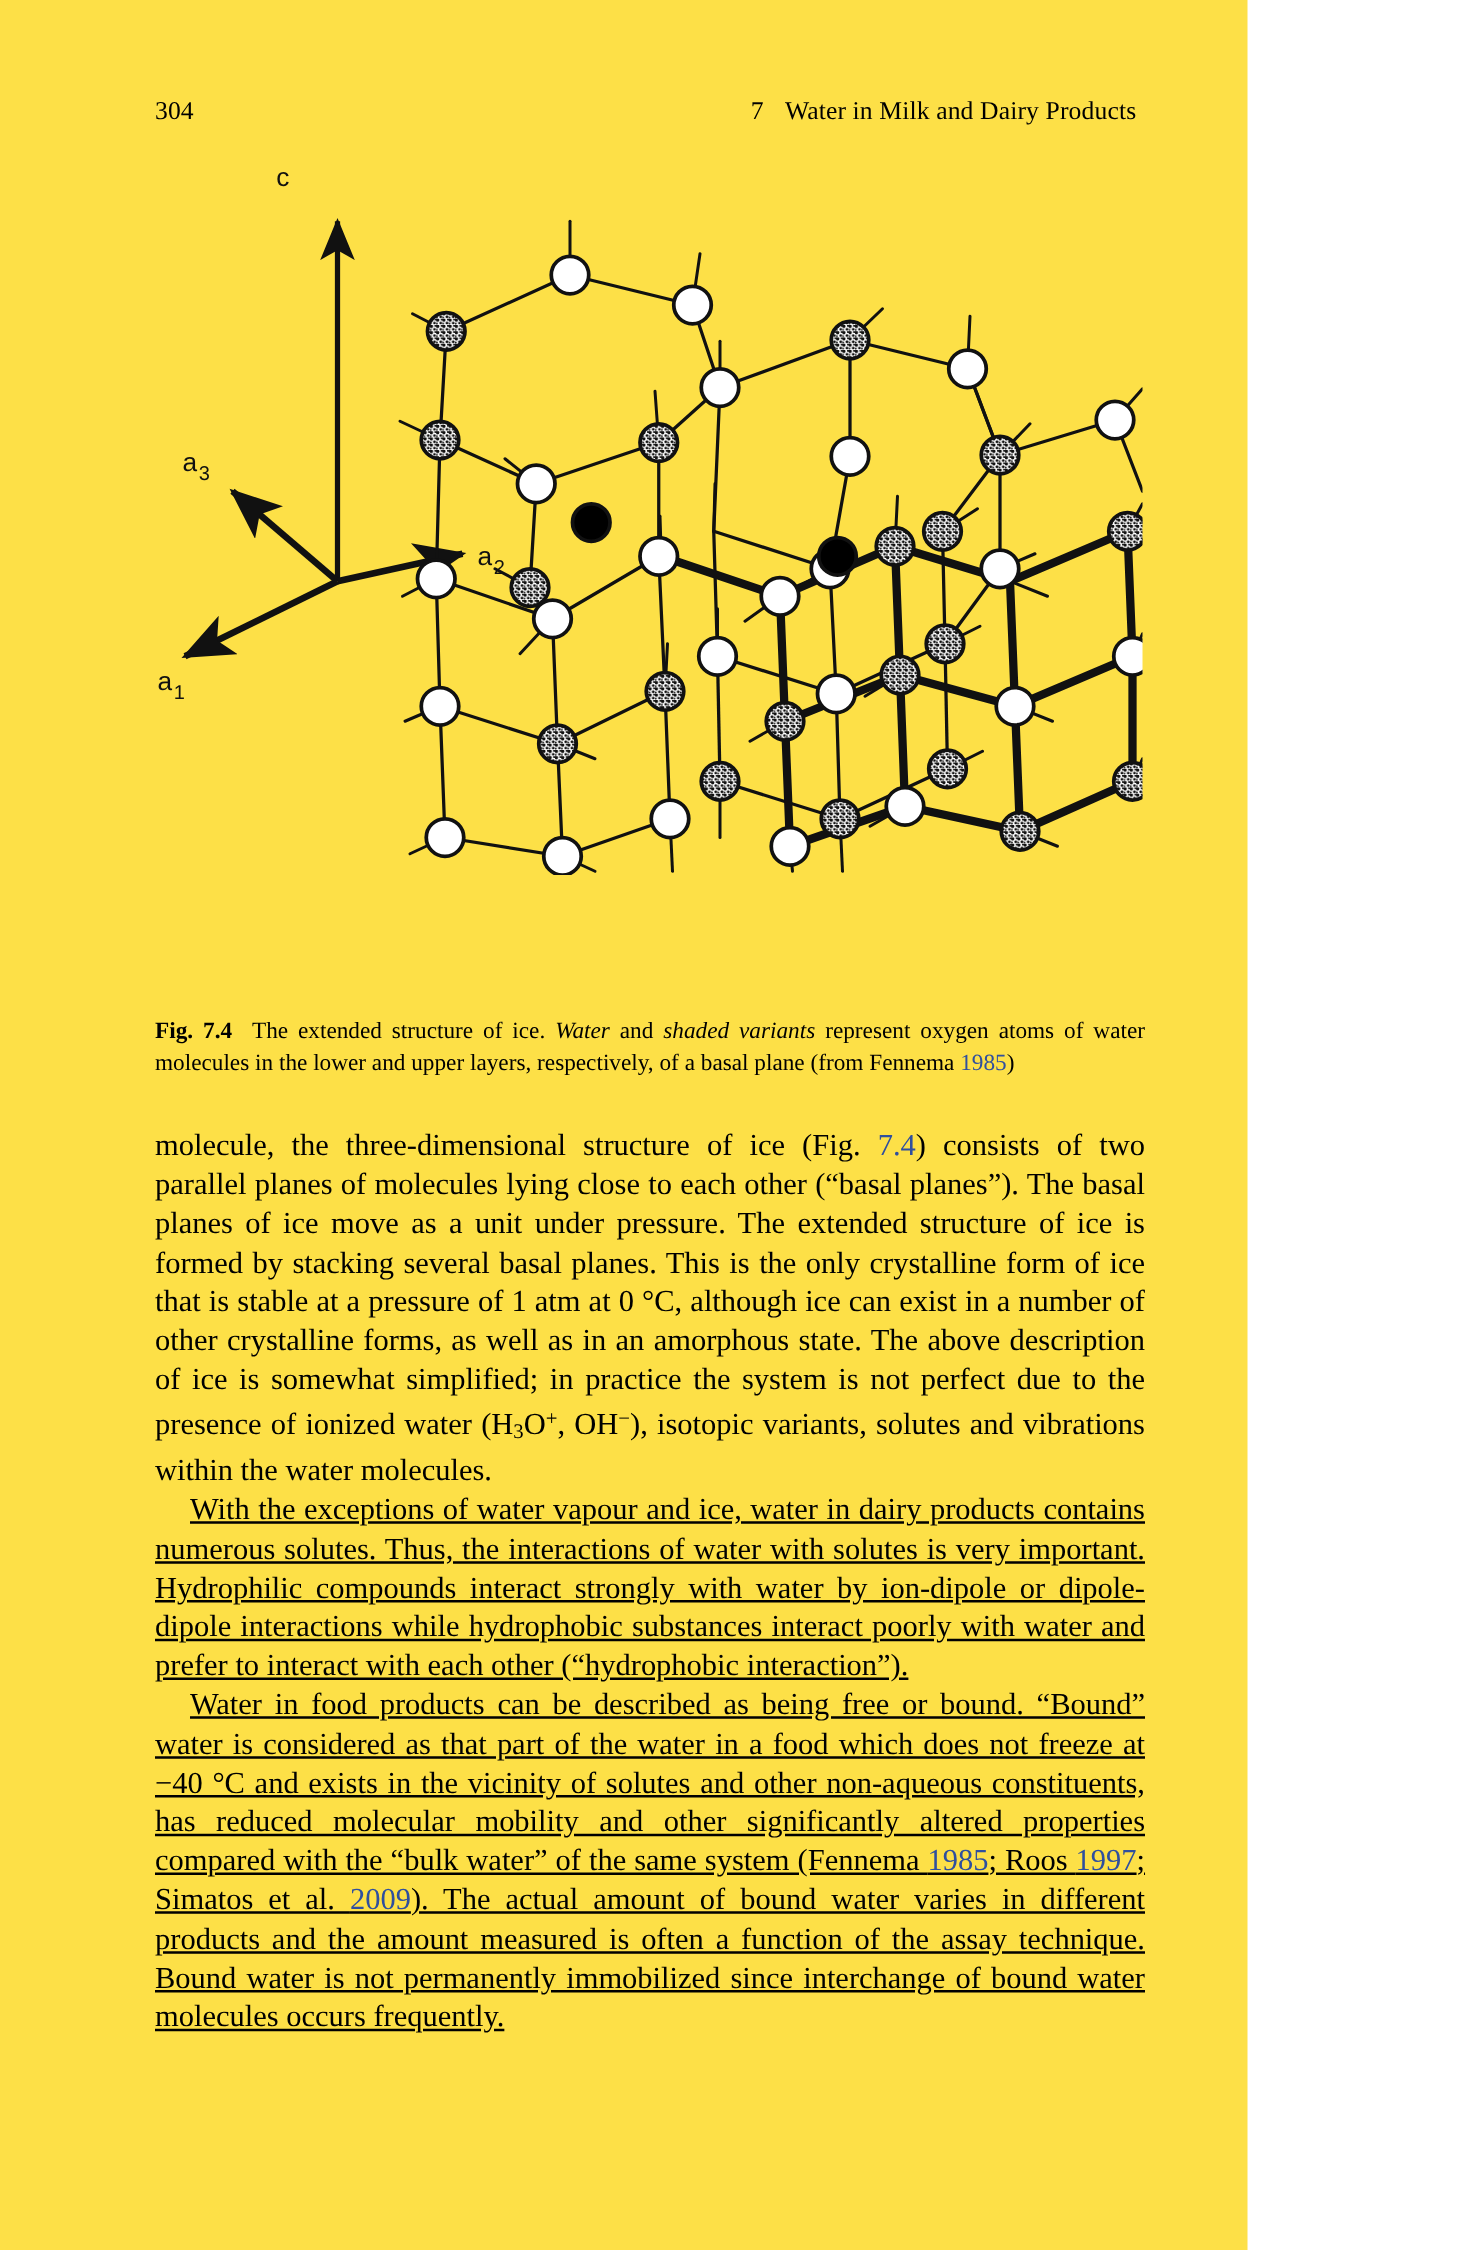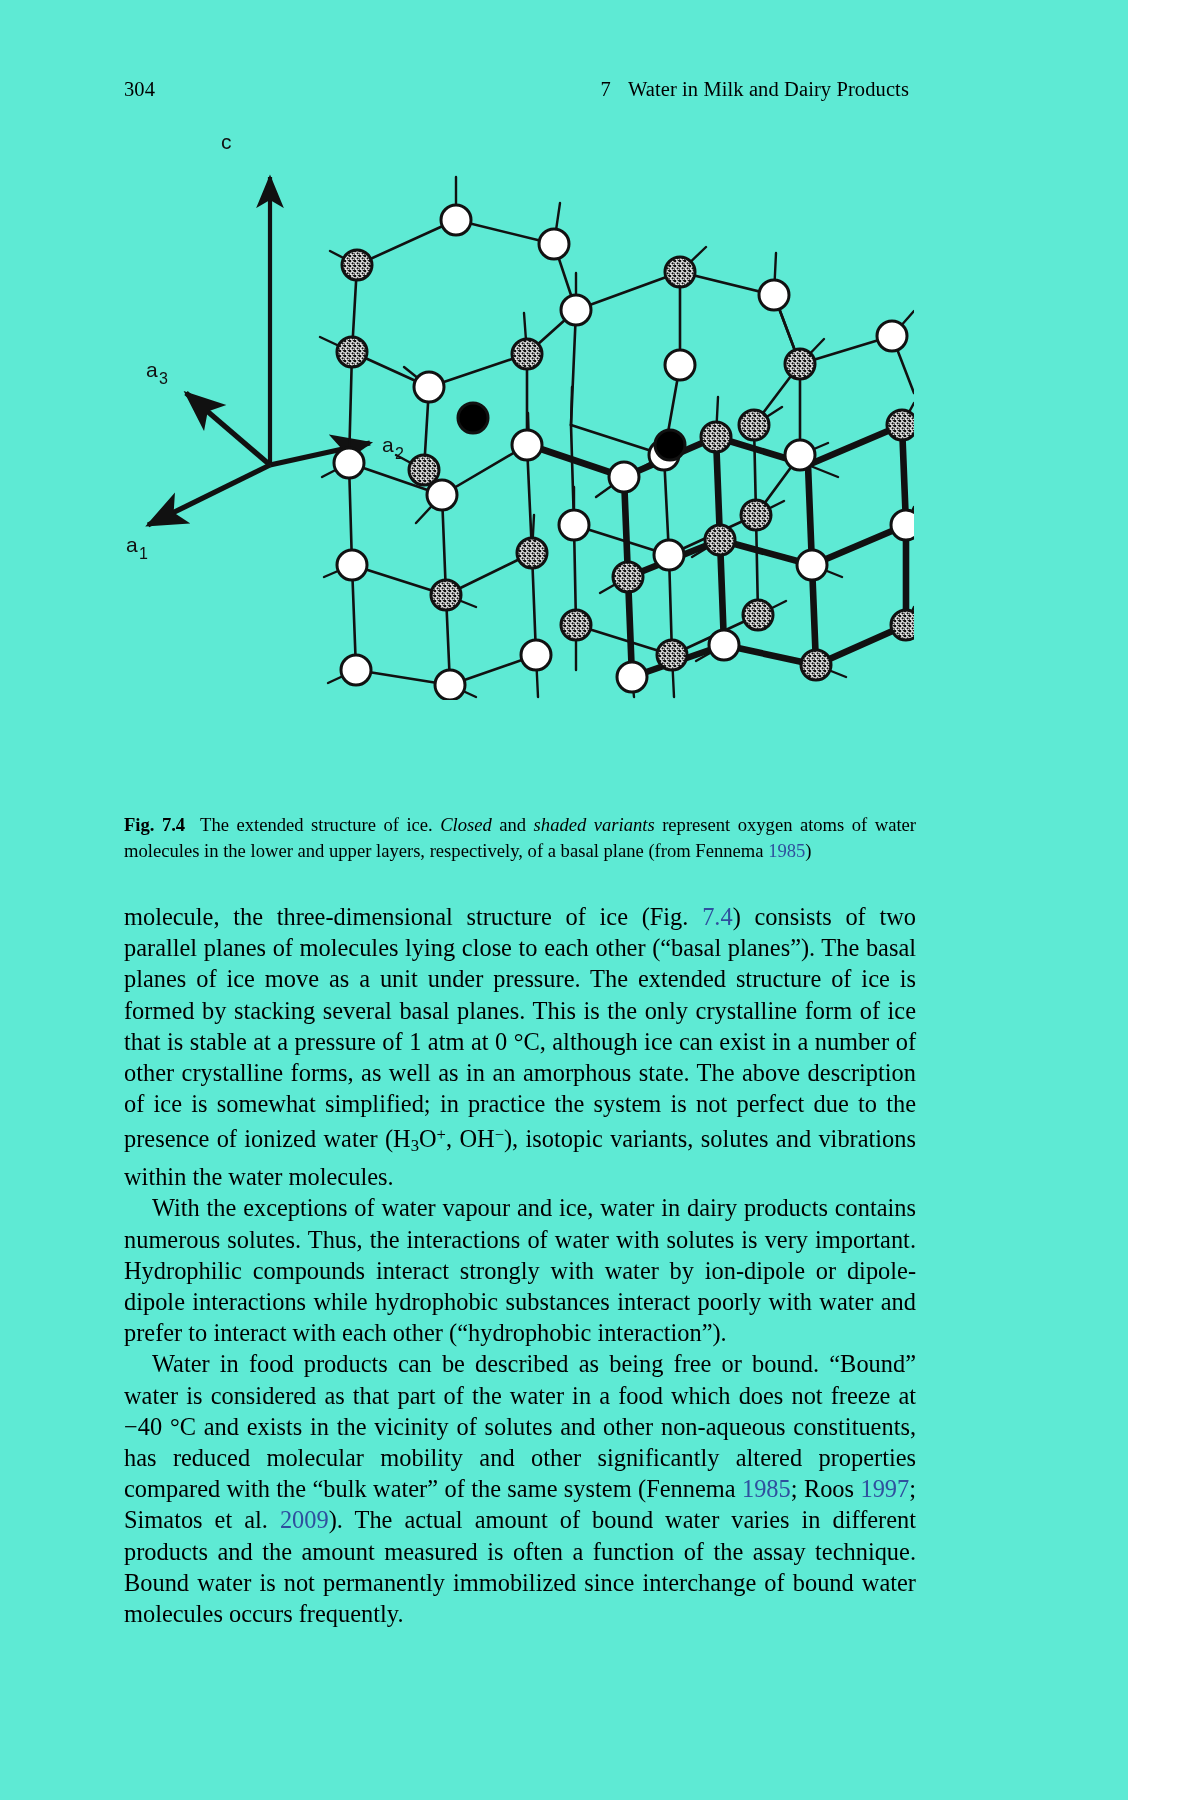--- a/index.html
+++ b/index.html
@@ -11,23 +11,23 @@
     width: 1187px;
     height: 1800px;
     font-family: "Liberation Serif", serif;
     color: #000000;
     position: relative;
     overflow: hidden;
   }
   .page {
     position: absolute;
     left: 0; top: 0;
-    width: 1128px;
+    width: 998px;
     height: 1800px;
-    background: #5eead4;
+    background: #fde047;
   }
 
   
   .running-head {
     position: absolute;
     left: 124px;
     top: 78px;
     width: 785px;
     display: flex;
     justify-content: space-between;
@@ -68,21 +68,21 @@
     position: absolute;
     left: 124px;
     top: 901px;
     width: 792px;
     font-size: 24.4px;
     line-height: 31.2px;
     text-align: justify;
     text-justify: inter-word;
   }
   .body-copy p { margin: 0; }
-  .body-copy p.indent { text-indent: 28px; }
+  .body-copy p.indent { text-indent: 28px; text-decoration: underline; }
   .body-copy sub { font-size: 0.68em; vertical-align: -0.22em; }
   .body-copy sup { font-size: 0.68em; vertical-align: 0.42em; }
 </style>
 </head>
 <body>
 
 <div class="page">
 
   <div class="running-head">
     <span class="folio">304</span>
@@ -304,21 +304,21 @@
 
         <g fill="#000000">
           <circle cx="349" cy="293" r="15"></circle>
           <circle cx="546" cy="320" r="15"></circle>
         </g>
       </g>
     </svg>
   </div>
 
   <div class="caption">
-    <b>Fig. 7.4</b><span>&nbsp;&nbsp;</span><span>The extended structure of ice. </span><i>Closed</i><span> and </span><i>shaded variants</i><span> represent oxygen atoms of water molecules in the lower and upper layers, respectively, of a basal plane (from Fennema </span><span class="cite">1985</span><span>)</span>
+    <b>Fig. 7.4</b><span>&nbsp;&nbsp;</span><span>The extended structure of ice. </span><i>Water</i><span> and </span><i>shaded variants</i><span> represent oxygen atoms of water molecules in the lower and upper layers, respectively, of a basal plane (from Fennema </span><span class="cite">1985</span><span>)</span>
   </div>
 
   <div class="body-copy">
 
     <p><span>molecule, the three-dimensional structure of ice (Fig. </span><span class="cite">7.4</span><span>) consists of two parallel planes of molecules lying close to each other (“basal planes”). The basal planes of ice move as a unit under pressure. The extended structure of ice is formed by stacking several basal planes. This is the only crystalline form of ice that is stable at a pressure of 1 atm at 0 °C, although ice can exist in a number of other crystalline forms, as well as in an amorphous state. The above description of ice is somewhat simplified; in practice the system is not perfect due to the presence of ionized water (H</span><sub>3</sub><span>O</span><sup>+</sup><span>, OH</span><sup>−</sup><span>), isotopic variants, solutes and vibrations within the water molecules.</span></p>
 
     <p class="indent">With the exceptions of water vapour and ice, water in dairy products contains numerous solutes. Thus, the interactions of water with solutes is very important. Hydrophilic compounds interact strongly with water by ion-dipole or dipole-dipole interactions while hydrophobic substances interact poorly with water and prefer to interact with each other (“hydrophobic interaction”).</p>
 
     <p class="indent"><span>Water in food products can be described as being free or bound. “Bound” water is considered as that part of the water in a food which does not freeze at −40 °C and exists in the vicinity of solutes and other non-aqueous constituents, has reduced molecular mobility and other significantly altered properties compared with the “bulk water” of the same system (Fennema </span><span class="cite">1985</span><span>; Roos </span><span class="cite">1997</span><span>; Simatos et al. </span><span class="cite">2009</span><span>). The actual amount of bound water varies in different products and the amount measured is often a function of the assay technique. Bound water is not permanently immobilized since interchange of bound water molecules occurs frequently.</span></p>
 

